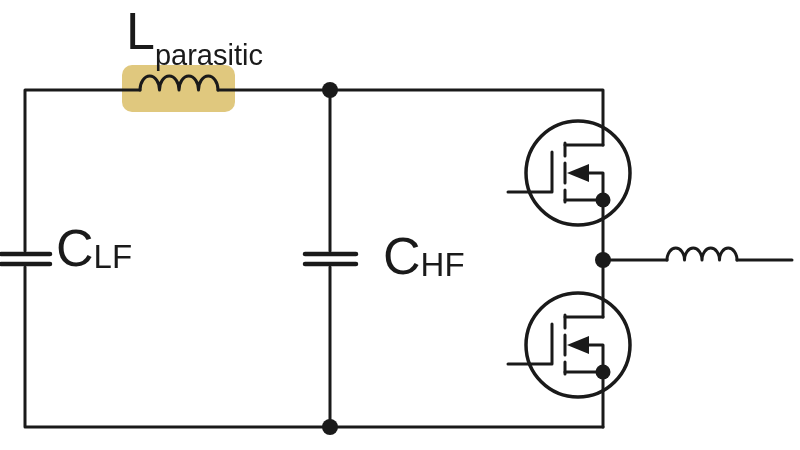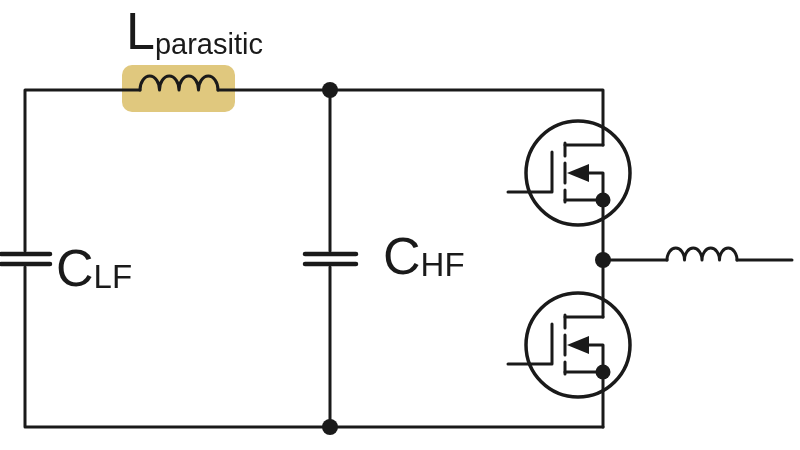--- a/index.html
+++ b/index.html
@@ -8,23 +8,23 @@
     font-family:"Liberation Sans", sans-serif;
     position:relative;overflow:hidden;
   }
   #circuit-svg{position:absolute;left:0;top:0;}
   .label{
     position:absolute;color:#1a1a1a;white-space:nowrap;line-height:1.1;
     user-select:none;
   }
   .label .big{font-size:52px;}
   .label .sub{font-size:33px;position:relative;top:2px;}
-  #label-parasitic .sub{font-size:29px;top:5px;}
+  #label-parasitic .sub{font-size:29px;top:16px;}
   #label-parasitic{left:126px;top:3px;}
-  #label-clf{left:56px;top:240px;}
+  #label-clf{left:56px;top:220px;}
   #label-chf{left:383px;top:228px;}
 </style>
 </head>
 <body>
 
 <svg id="circuit-svg" width="800" height="450" viewBox="0 0 800 450" stroke-linecap="round" stroke-linejoin="round">
 
   <rect x="122" y="65" width="113" height="47" rx="10" fill="#e0c87e"></rect>
 
   <g stroke="#1a1a1a" stroke-width="3" fill="none">

